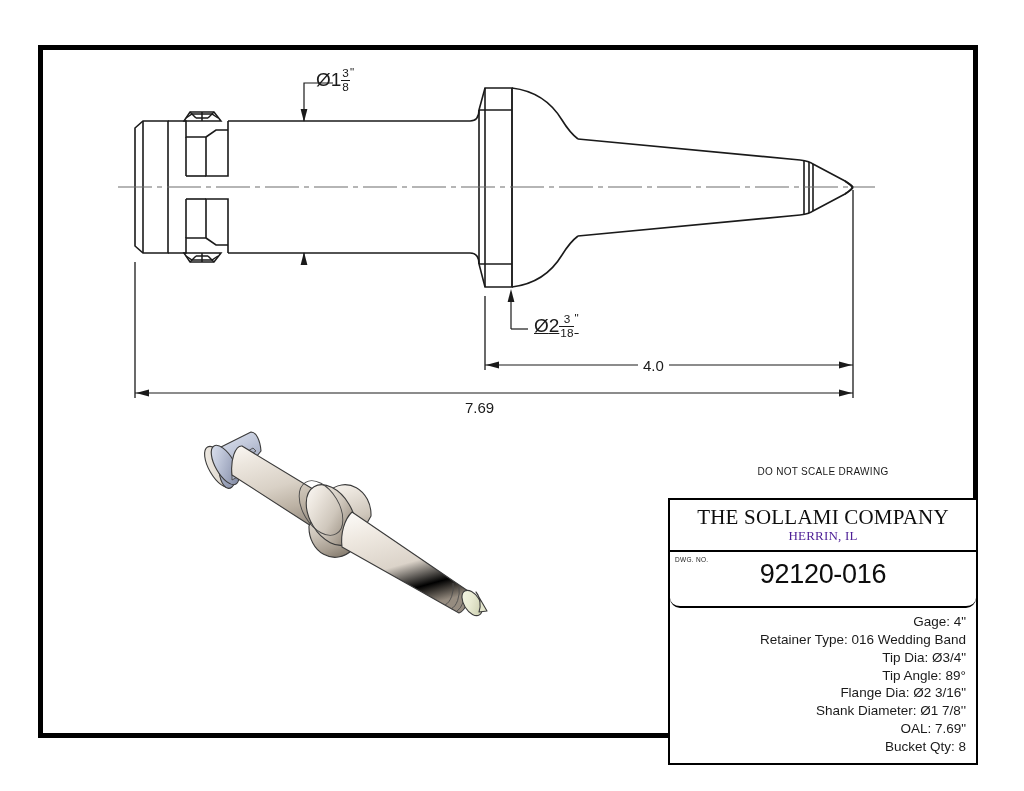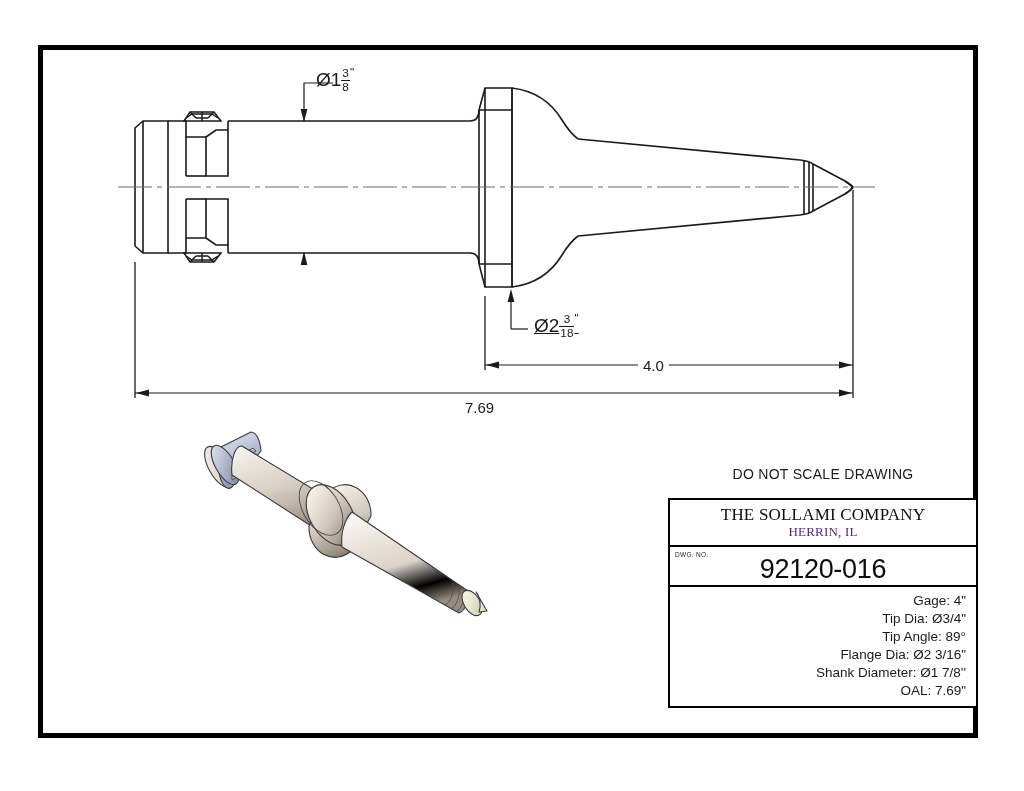--- a/index.html
+++ b/index.html
@@ -94,34 +94,35 @@
     border-bottom: 2px solid #000000;
     box-sizing: border-box;
   }
   .tb-row:last-child { border-bottom: none; }
   #tb-company {
     text-align: center;
     padding: 5px 4px 6px 4px;
     font-family: "Liberation Serif", serif;
   }
   #tb-company .line1 {
-    font-size: 17px;
+    font-size: 21px;
     letter-spacing: 0.2px;
     color: #0d0d0d;
     line-height: 1.15;
   }
   #tb-company .line2 {
     font-size: 13px;
     letter-spacing: 0.2px;
     color: #4c1d95;
     line-height: 1.15;
   }
   #tb-dwg {
     position: relative;
-    height: 40px;
+    height: 56px;
+    border-radius: 10px;
   }
   #tb-dwg-label {
     position: absolute;
     left: 5px;
     top: 4px;
     font-size: 6.5px;
     letter-spacing: 0.3px;
     color: #222;
     font-family: "Liberation Sans", sans-serif;
   }
@@ -146,21 +147,21 @@
     line-height: 1.32;
     color: #1a1a1a;
     white-space: nowrap;
   }
   #do-not-scale {
     position: absolute;
     left: 668px;
     top: 466px;
     width: 310px;
     text-align: center;
-    font-size: 14px;
+    font-size: 10px;
     letter-spacing: 0.3px;
     color: #1a1a1a;
     font-family: "Liberation Sans", sans-serif;
   }
   
   #model-3d {
     position: absolute;
     left: 185px;
     top: 415px;
     width: 340px;
@@ -364,22 +365,24 @@
       <div class="line2">HERRIN, IL</div>
     </div>
 
     <div class="tb-row" id="tb-dwg">
       <div id="tb-dwg-label">DWG. NO.</div>
       <div id="tb-dwg-number">92120-016</div>
     </div>
 
     <div class="tb-row" id="tb-specs">
       <div class="spec-line">Gage: 4"</div>
+      <div class="spec-line">Retainer Type: 016 Wedding Band</div>
       <div class="spec-line">Tip Dia: Ø3/4"</div>
       <div class="spec-line">Tip Angle: 89°</div>
       <div class="spec-line">Flange Dia: Ø2 3/16"</div>
       <div class="spec-line">Shank Diameter: Ø1 7/8''</div>
       <div class="spec-line">OAL: 7.69"</div>
+      <div class="spec-line">Bucket Qty: 8</div>
     </div>
 
   </div>
 
 </div>
 
 </body></html>

